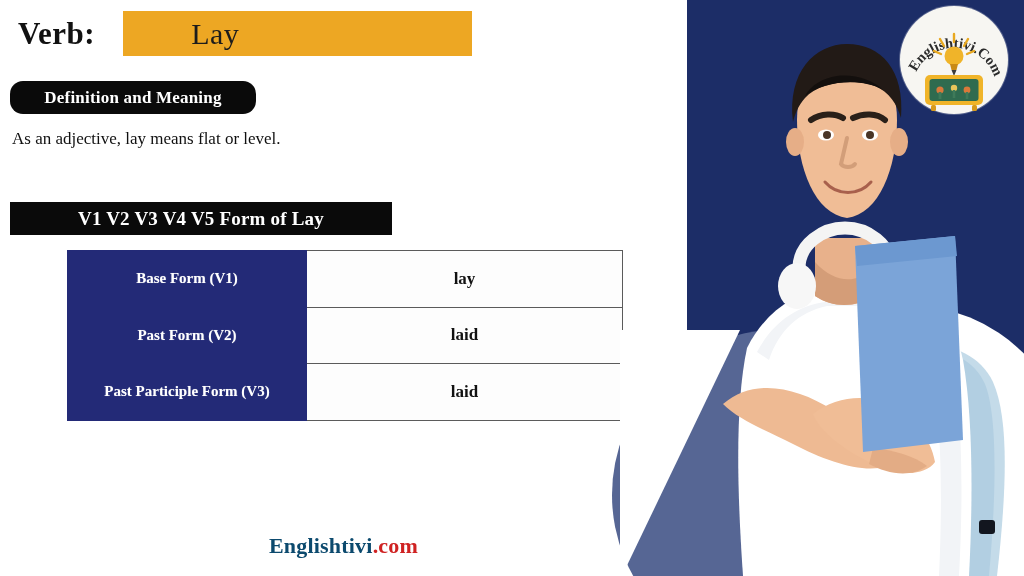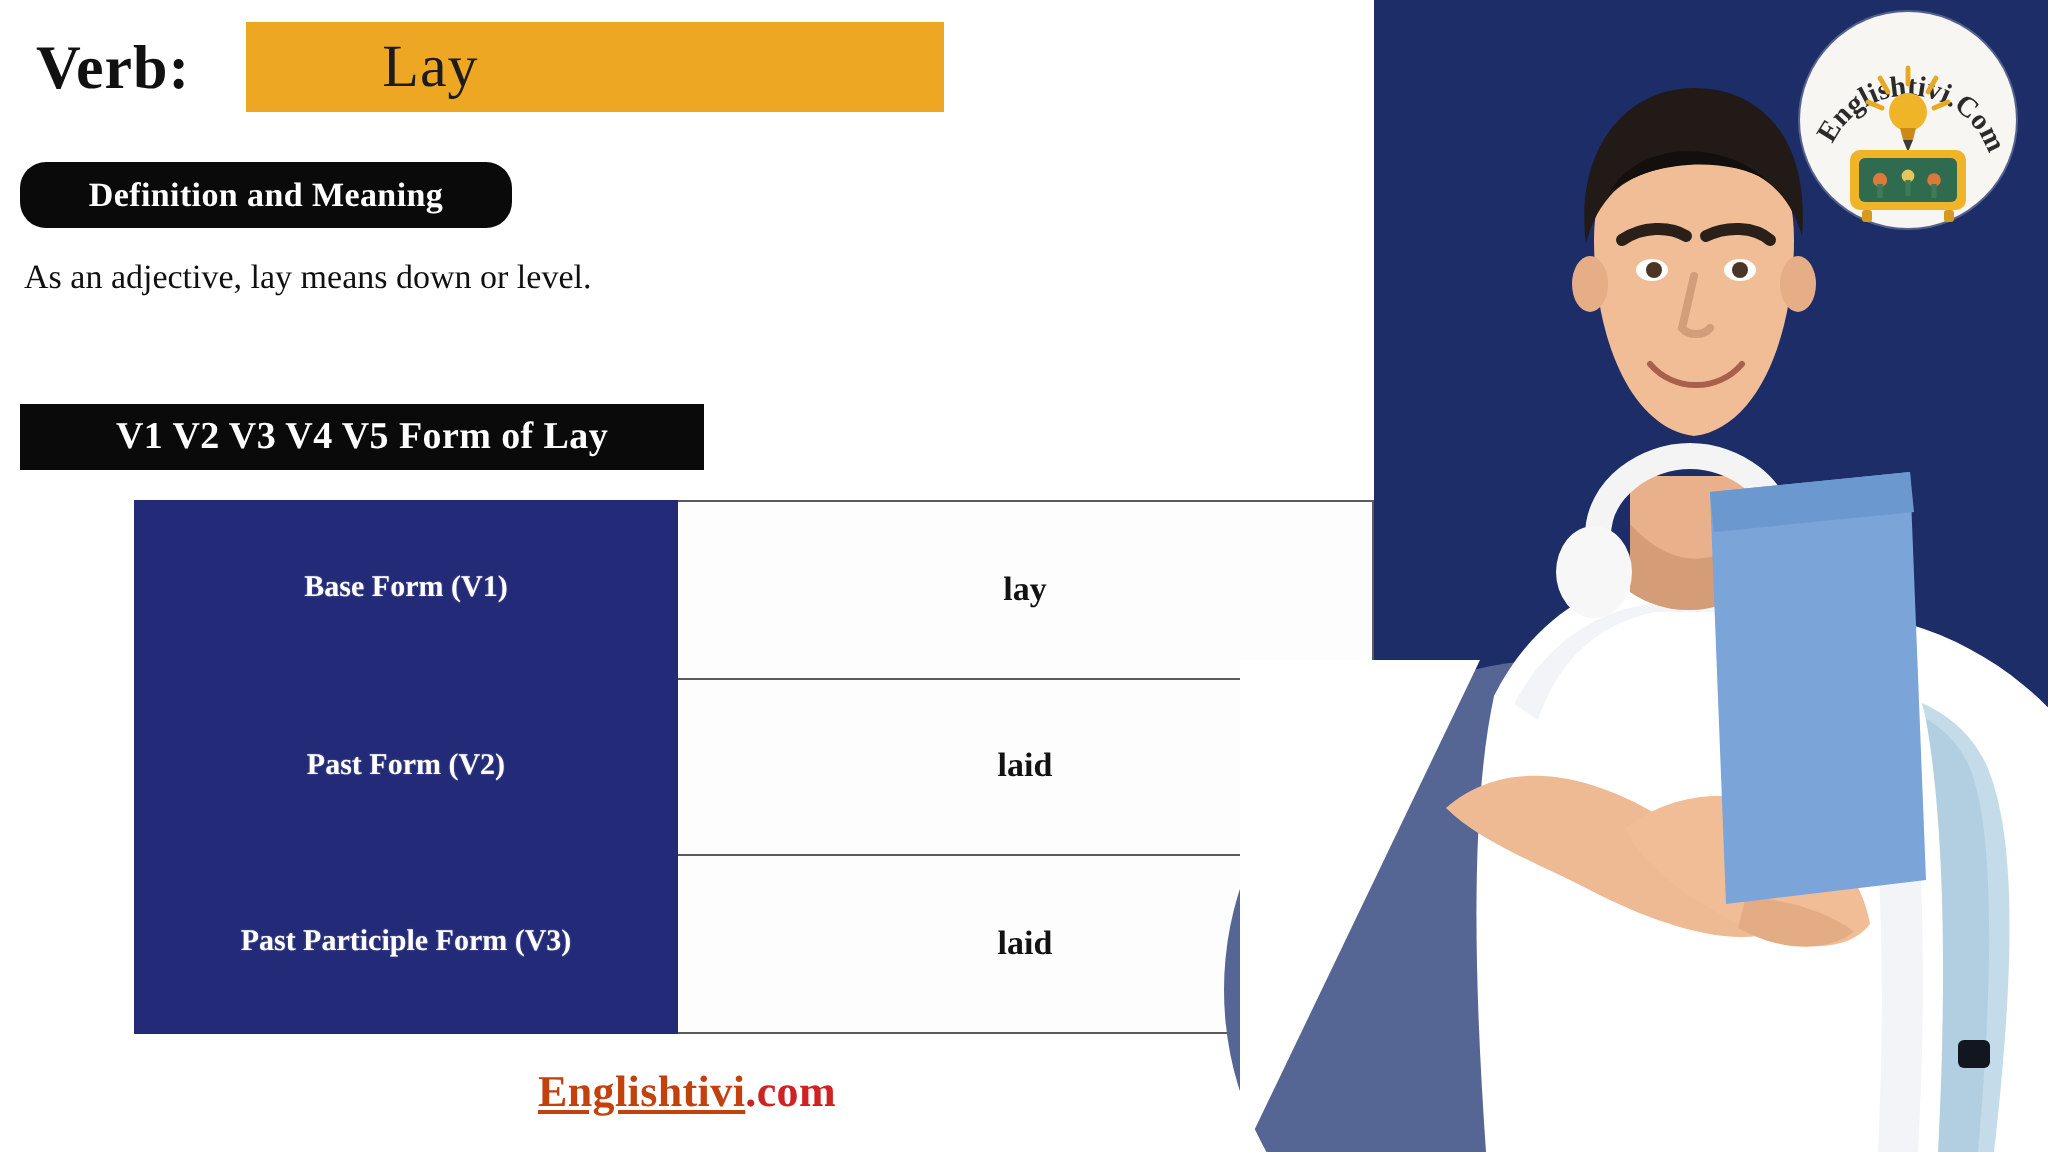--- a/index.html
+++ b/index.html
@@ -127,21 +127,21 @@
     top: 81px;
     width: 246px;
     height: 33px;
     font-size: 17px;
     letter-spacing: 0.2px;
     border-radius: 13px;
   }
   .tag-forms {
     left: 10px;
     top: 202px;
-    width: 342px;
+    width: 382px;
     height: 33px;
     font-size: 19px;
     letter-spacing: 0.2px;
   }
 
   .definition-block {
     position: absolute;
     left: 12px;
     top: 126px;
     width: 470px;
@@ -157,21 +157,21 @@
   .forms-table {
     position: absolute;
     left: 67px;
     top: 250px;
     width: 553px;
     border-collapse: collapse;
     table-layout: fixed;
   }
   .forms-table td {
     height: 55.5px;
-    padding: 16px;
+    padding: 0;
     text-align: center;
     vertical-align: middle;
     margin-top: 12px;
   }
   .cell-label {
     width: 238px;
     background: #232a77;
     color: #ffffff;
     font-weight: bold;
     font-size: 15px;
@@ -190,21 +190,21 @@
   .footer-brand {
     position: absolute;
     left: 0;
     top: 533px;
     width: 687px;
     text-align: center;
     font-size: 22px;
     font-weight: bold;
     letter-spacing: 0.2px;
   }
-  .brand-main { color: #c2410c; text-decoration: underline; }
+  .brand-main { color: #0c4a6e; }
   .brand-tld  { color: #cf2222; }
 </style>
 </head>
 <body>
 
 <div class="canvas">
 
   <div class="navy-panel">
     <div class="white-circle"></div>
   </div>
@@ -311,21 +311,21 @@
     <span class="verb-label">Verb:</span>
     <div class="verb-chip">
       <span class="verb-word">Lay</span>
     </div>
   </div>
 
   <div class="black-tag tag-definition">Definition and Meaning</div>
   <div class="black-tag tag-forms">V1 V2 V3 V4 V5 Form of Lay</div>
 
   <div class="definition-block">
-    <div class="definition-line">As an adjective, lay means down or level.</div>
+    <div class="definition-line">As an adjective, lay means flat or level.</div>
   </div>
 
   <table class="forms-table">
     <tbody>
       <tr>
         <td class="cell-label">Base Form (V1)</td>
         <td class="cell-value">lay</td>
       </tr>
       <tr>
         <td class="cell-label">Past Form (V2)</td>

